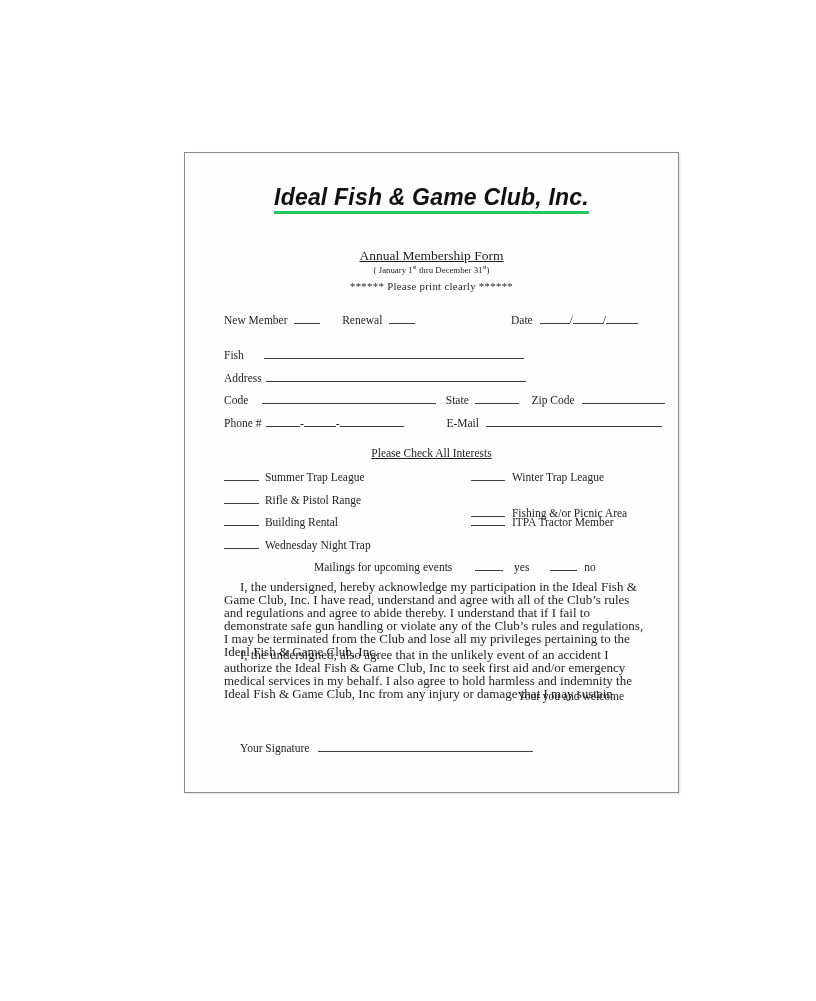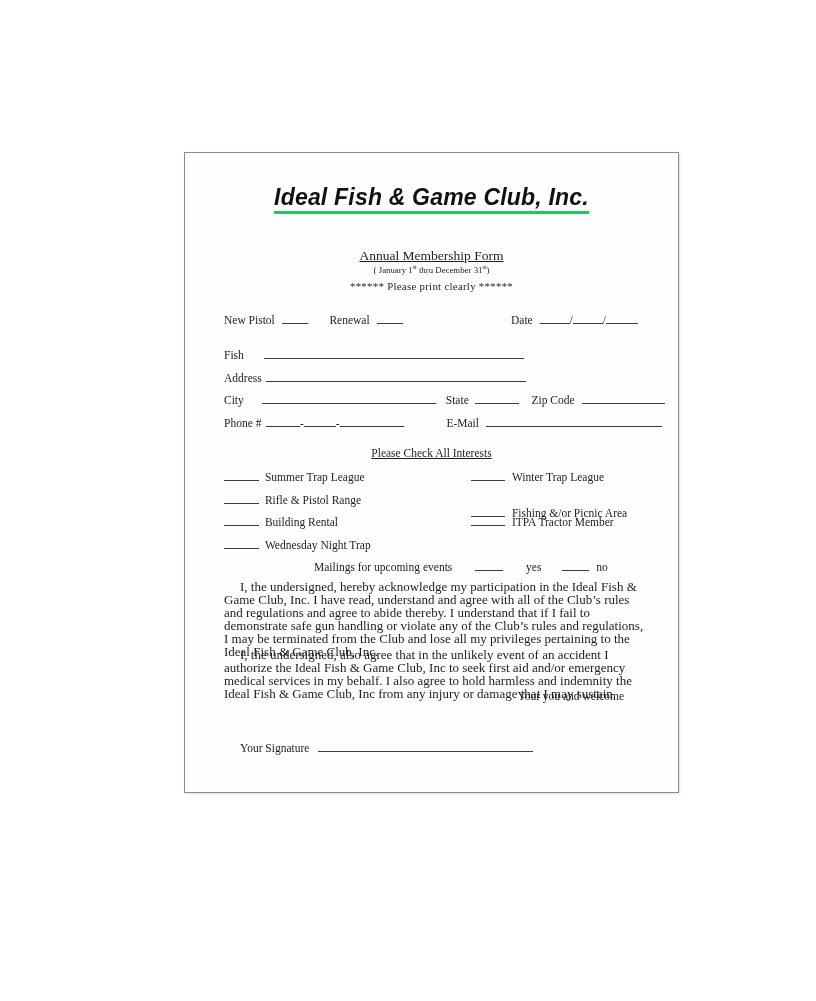--- a/index.html
+++ b/index.html
@@ -54,21 +54,21 @@
     </div>
 
     <div class="abs center date-range">
       <span>( January 1</span><sup>st</sup><span> thru December 31</span><sup>st</sup><span>)</span>
     </div>
 
     <div class="abs center print-notice">****** Please print clearly ******</div>
 
     <div class="abs row member-row">
       <span>
-        <span class="lbl">New Pistol</span>
+        <span class="lbl">New Member</span>
         <span class="blank" style="width:26px;margin-left:4px;"></span>
         <span class="sp16"></span>
         <span class="lbl">Renewal</span>
         <span class="blank" style="width:26px;margin-left:4px;"></span>
       </span>
       <span>
         <span class="lbl">Date</span>
         <span class="blank" style="width:30px;margin-left:4px;"></span><span>/</span><span class="blank" style="width:30px;"></span><span>/</span><span class="blank" style="width:32px;"></span>
       </span>
     </div>
@@ -77,21 +77,21 @@
       <span class="lbl" style="width:37px;">Fish</span>
       <span class="blank" style="width:260px;"></span>
     </div>
 
     <div class="abs row address-row">
       <span class="lbl" style="width:39px;">Address</span>
       <span class="blank" style="width:260px;"></span>
     </div>
 
     <div class="abs row city-row">
-      <span class="lbl" style="width:35px;">City</span>
+      <span class="lbl" style="width:35px;">Code</span>
       <span class="blank" style="width:174px;"></span>
       <span class="lbl" style="margin-left:7px;">State</span>
       <span class="blank" style="width:44px;margin-left:3px;"></span>
       <span class="lbl" style="margin-left:10px;">Zip Code</span>
       <span class="blank" style="width:83px;margin-left:4px;"></span>
     </div>
 
     <div class="abs row phone-row">
       <span class="lbl" style="width:39px;">Phone #</span>
       <span class="blank" style="width:34px;"></span><span>-</span><span class="blank" style="width:32px;"></span><span>-</span><span class="blank" style="width:64px;"></span>
@@ -129,21 +129,21 @@
       <span style="margin-left:4px;">Fishing &amp;/or Picnic Area</span>
     </div>
     <div class="abs interest-row col-right" style="top:361px;">
       <span class="blank" style="width:34px;"></span>
       <span style="margin-left:4px;">ITPA Tractor Member</span>
     </div>
 
     <div class="abs mailings-row">
       <span>Mailings for upcoming events</span>
       <span class="blank" style="width:28px;margin-left:20px;"></span>
-      <span style="margin-left:20px;">yes</span>
+      <span style="margin-left:8px;">yes</span>
       <span class="blank" style="width:27px;margin-left:18px;"></span>
       <span style="margin-left:4px;">no</span>
     </div>
 
     <div class="para para1">I, the undersigned, hereby acknowledge my participation in the Ideal Fish &amp; Game Club, Inc. I have read, understand and agree with all of the Club’s rules and regulations and agree to abide thereby. I understand that if I fail to demonstrate safe gun handling or violate any of the Club’s rules and regulations, I may be terminated from the Club and lose all my privileges pertaining to the Ideal Fish &amp; Game Club, Inc.</div>
     <div class="para para2">I, the undersigned, also agree that in the unlikely event of an accident I authorize the Ideal Fish &amp; Game Club, Inc to seek first aid and/or emergency medical services in my behalf. I also agree to hold harmless and indemnity the Ideal Fish &amp; Game Club, Inc from any injury or damage that I may sustain.</div>
 
     <div class="abs thanks">Your you and welcome</div>
 
     <div class="abs sig-row">

